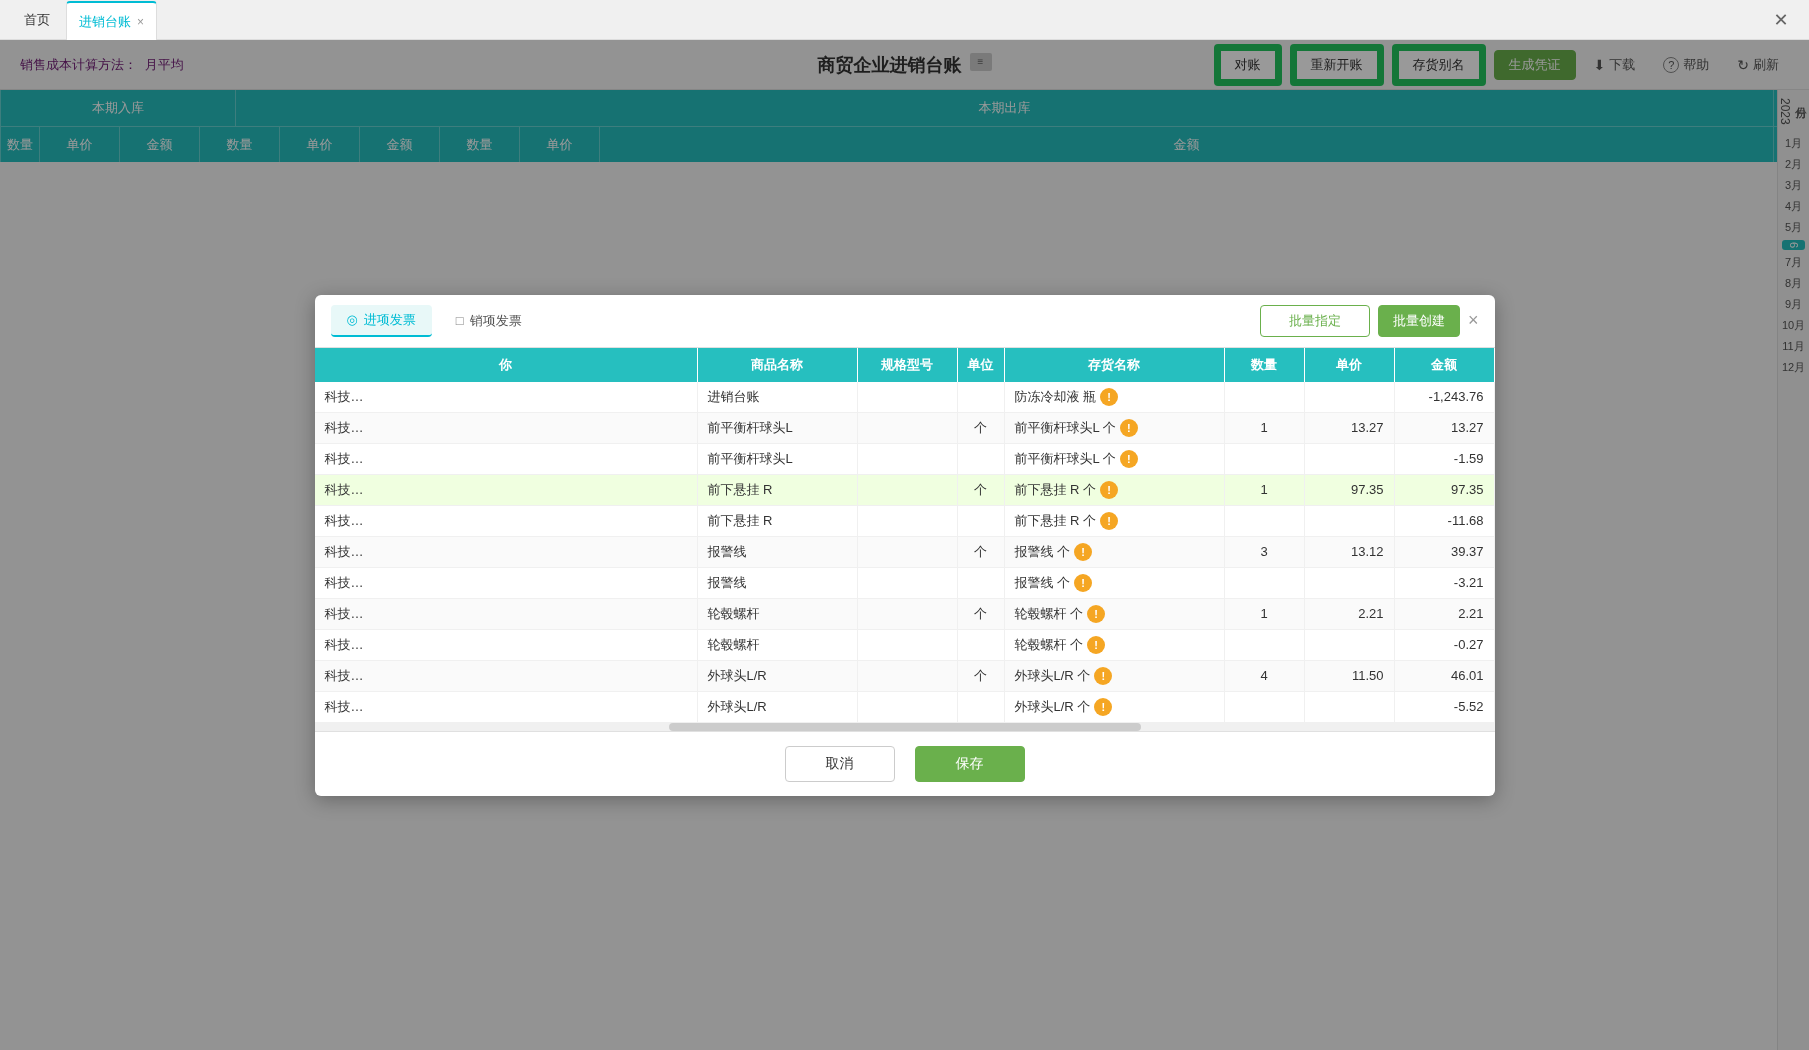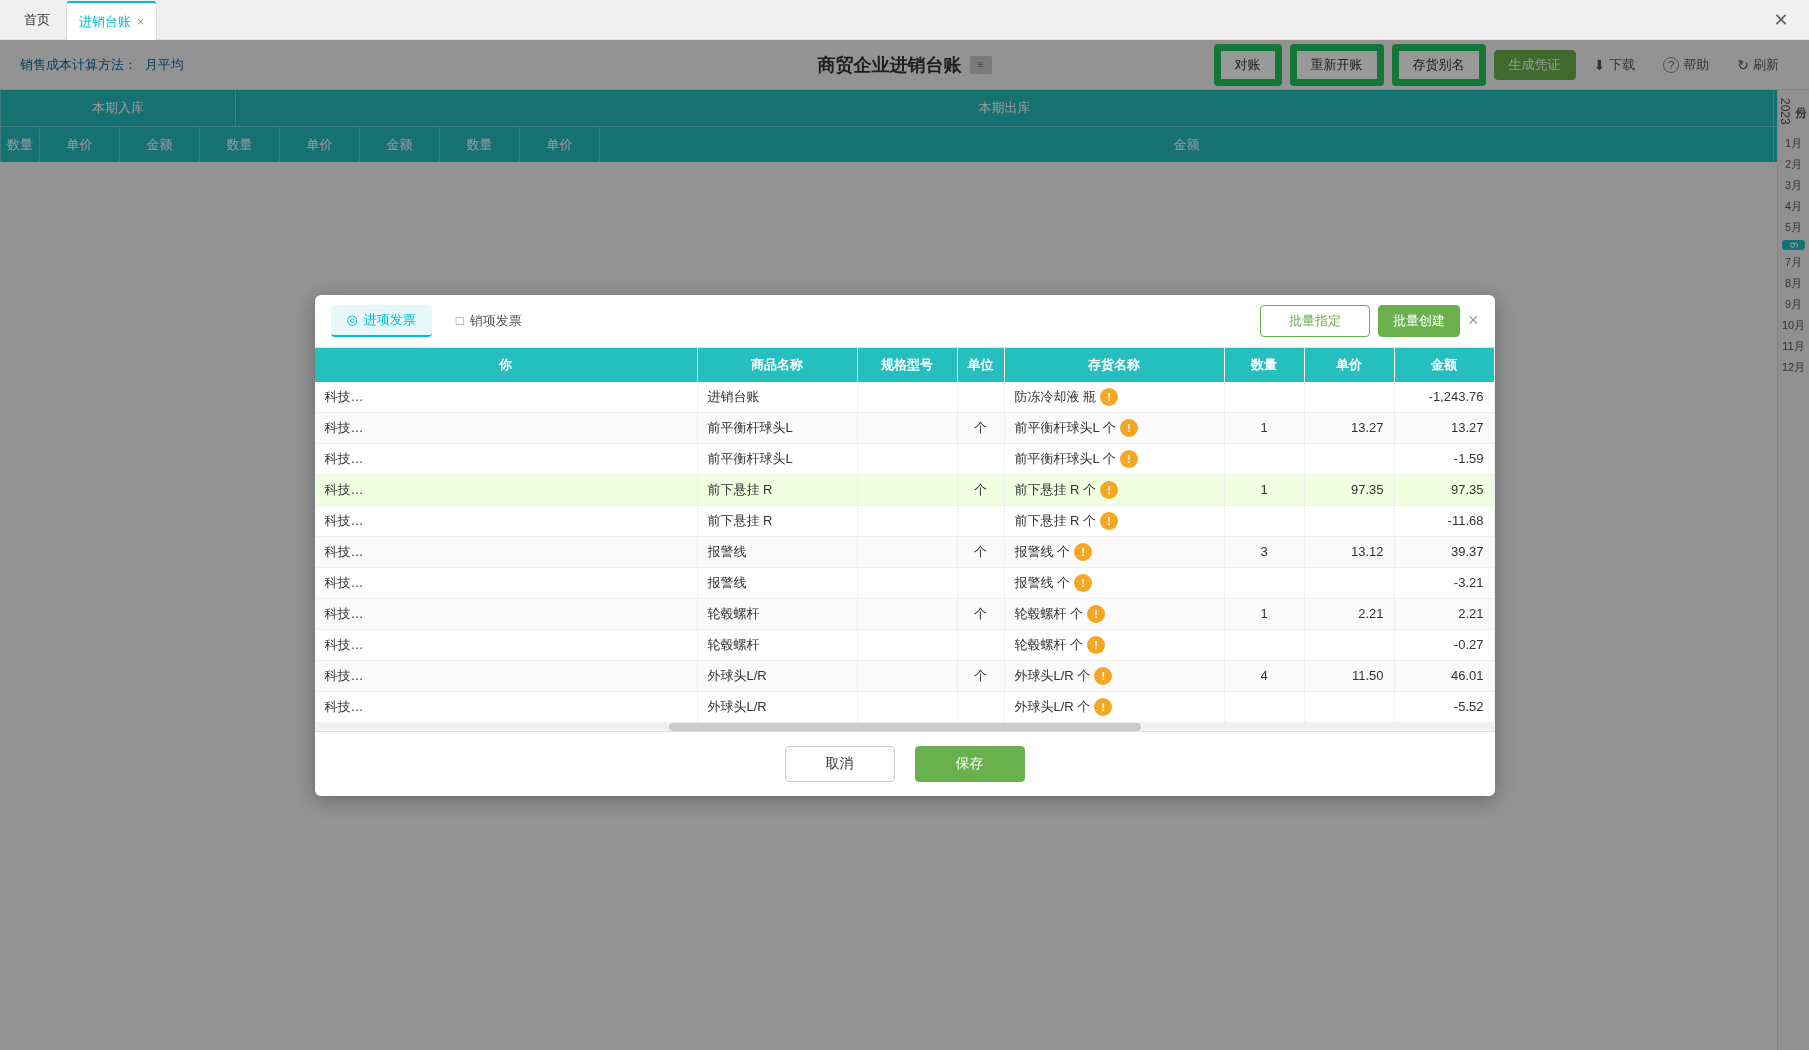--- a/index.html
+++ b/index.html
@@ -10,22 +10,22 @@
     .tab-home { padding: 0 16px; height: 40px; display: flex; align-items: center; color: #333; cursor: pointer; }
     .tab-active { background: #fff; border-top: 2px solid #00bcd4; border-left: 1px solid #ddd; border-right: 1px solid #ddd; border-bottom: none; padding: 0 12px; height: 40px; display: flex; align-items: center; gap: 6px; color: #00bcd4; cursor: pointer; border-radius: 4px 4px 0 0; margin-top: 2px; }
     .tab-close { color: #999; font-size: 12px; cursor: pointer; }
     .window-close { margin-left: auto; width: 40px; height: 40px; display: flex; align-items: center; justify-content: center; font-size: 18px; cursor: pointer; color: #666; }
 
     
     .main-bg { background: #f5f5f5; width: 100%; height: calc(1050px - 40px); position: relative; }
 
     
     .top-toolbar { display: flex; align-items: center; padding: 0 20px; height: 50px; background: #f5f5f5; border-bottom: 1px solid #e0e0e0; }
-    .cost-method { font-size: 13px; color: #0369a1; }
-    .page-title { position: absolute; left: 50%; transform: translateX(-50%); font-size: 18px; font-weight: bold; color: #333; display: flex; align-items: center; gap: 8px; }
+    .cost-method { font-size: 13px; color: #701a75; }
+    .page-title { position: absolute; left: 50%; transform: translateX(-50%); font-size: 18px; font-weight: bold; color: #333; display: flex; align-items: flex-start; gap: 8px; }
     .title-icon { width: 22px; height: 18px; background: #ccc; border-radius: 2px; display: inline-flex; align-items: center; justify-content: center; font-size: 10px; color: #666; }
     .toolbar-btns { margin-left: auto; display: flex; gap: 8px; align-items: center; }
     .btn-outline { border: 7px solid #22c55e; background: #fff; padding: 5px 14px; border-radius: 4px; cursor: pointer; color: #333; font-size: 13px; }
     .btn-green-solid { border: 1px solid #6ab04c; background: #6ab04c; padding: 5px 14px; border-radius: 4px; cursor: pointer; color: #fff; font-size: 13px; }
     .btn-icon { border: none; background: none; padding: 5px 10px; cursor: pointer; color: #555; font-size: 13px; display: flex; align-items: center; gap: 4px; }
 
     
     .table-header-area { background: #26bfbf; color: #fff; }
     .th-row1 { display: flex; height: 36px; }
     .th-row2 { display: flex; height: 36px; border-top: 1px solid rgba(255,255,255,0.3); }

